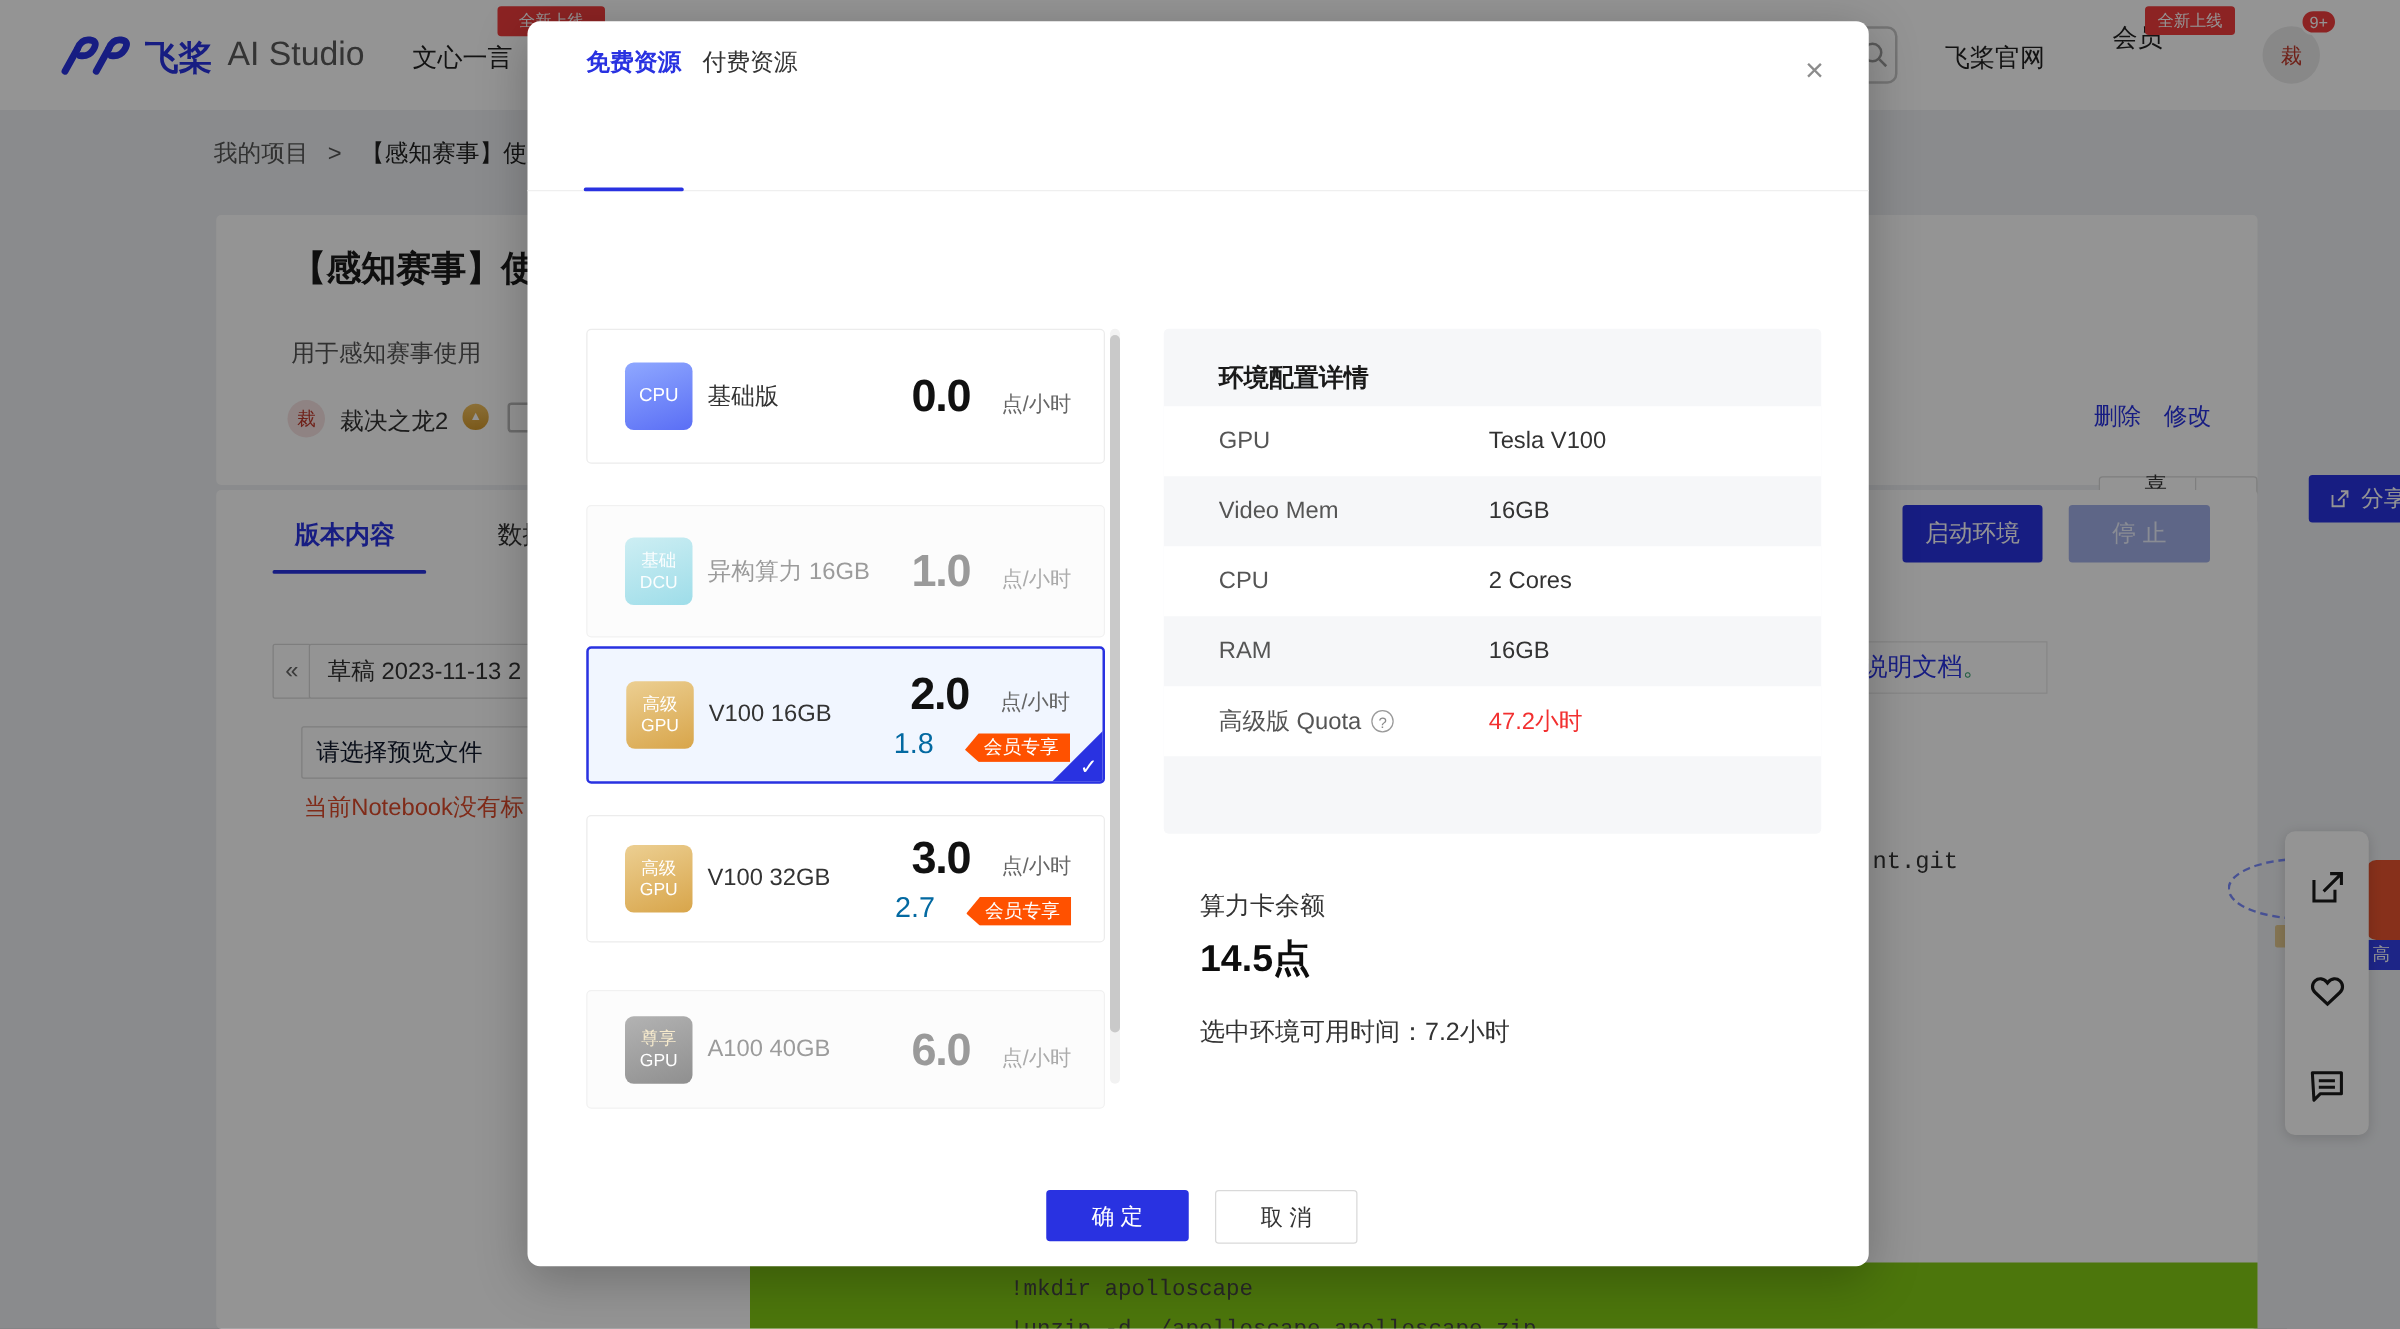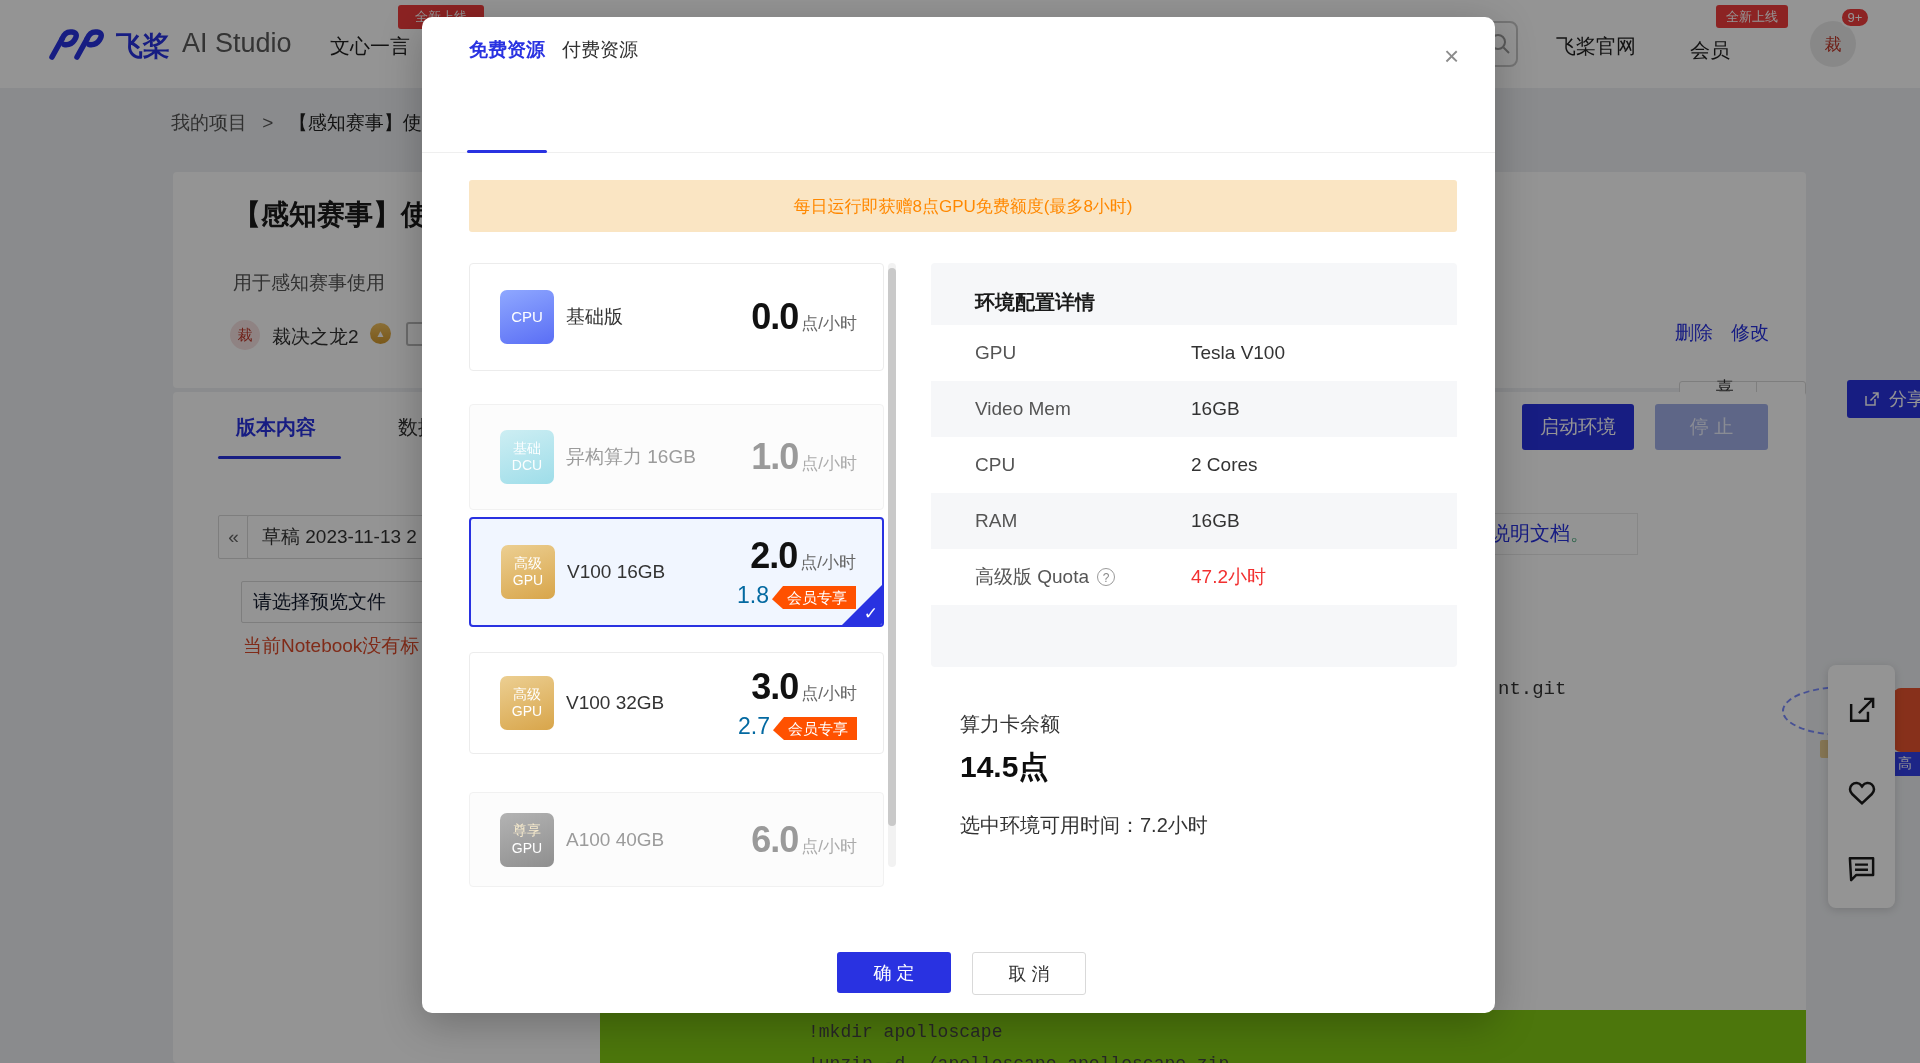--- a/index.html
+++ b/index.html
@@ -48,21 +48,21 @@
   .picon{position:absolute;left:30px;top:50%;transform:translateY(-50%);width:54px;height:54px;border-radius:7px;
          display:flex;flex-direction:column;align-items:center;justify-content:center;color:#fff;font-size:14px;line-height:1.25;font-weight:500;}
   .picon-cpu{background:linear-gradient(160deg,#8fa8ff,#5a6ef5);font-size:15px;}
   .picon-dcu{background:linear-gradient(160deg,#cdeef3,#9edde9);color:rgba(255,255,255,.95);}
   .picon-gold{background:linear-gradient(160deg,#eccf92,#d8a54a);}
   .picon-gray{background:linear-gradient(160deg,#b3b3b3,#8f8f8f);}
   .picon-gray span:first-child{color:#f5e9cc;}
   .pname{position:absolute;left:96px;top:0;height:100%;display:flex;align-items:center;font-size:19px;color:#333;font-weight:500;}
   .plan--disabled .pname{color:#9b9b9b;font-weight:400;}
   .pprice{position:absolute;right:26px;top:50%;transform:translateY(-50%);display:flex;flex-direction:column;align-items:flex-end;gap:5px;}
-  .prow{display:flex;align-items:baseline;gap:3px;}
+  .prow{display:flex;align-items:baseline;gap:25px;}
   .pnum{font-size:36px;font-weight:700;color:#111;letter-spacing:-1px;}
   .punit{font-size:17px;color:#666;}
   .plan--disabled .pnum{color:#9a9a9a;}
   .plan--disabled .punit{color:#ababab;}
   .pmnum{font-size:23px;color:#0369a1;}
   .pbadge{background:#FF5100;color:#fff;font-size:15px;line-height:23px;padding:0 9px 0 15px;
           clip-path:polygon(11px 0,100% 0,100% 100%,11px 100%,0 58%);}
   .corner{position:absolute;right:-2px;bottom:-2px;width:0;height:0;border-left:44px solid transparent;border-bottom:44px solid #2932E1;}
   .corner-check{position:absolute;right:4px;bottom:1px;color:#fff;font-size:17px;font-weight:700;}
   #m-scroll-track{left:466px;top:246px;width:8px;height:604px;background:#f2f2f2;border-radius:4px;}
@@ -105,21 +105,21 @@
     <span class="abs hd-nav" style="left:330px;top:33px;">文心一言</span>
     <span class="abs badge-red" style="left:398px;top:5px;width:86px;height:24px;line-height:24px;">全新上线</span>
     <div class="abs" id="hd-search"></div>
     <span class="abs" style="left:1488px;top:32px;">
       <svg width="24" height="24" viewBox="0 0 24 24">
           <circle cx="10" cy="10" r="7" fill="none" stroke="#9a9a9a" stroke-width="2"></circle>
           <path d="M15.5 15.5 L21 21" stroke="#9a9a9a" stroke-width="2"></path>
         </svg>
     </span>
     <span class="abs hd-nav" style="left:1556px;top:33px;">飞桨官网</span>
-    <span class="abs hd-nav" style="left:1690px;top:37px;">会员</span>
+    <span class="abs hd-nav" style="left:1690px;top:17px;">会员</span>
     <span class="abs badge-red" style="left:1716px;top:5px;width:72px;height:23px;">全新上线</span>
     <div class="abs" id="hd-avatar">
         <span>裁</span>
       </div>
     <span class="abs badge-red" id="hd-avatar-badge">9+</span>
   </div>
 
   <div class="abs" id="crumb">
     <span>我的项目</span>
     <span style="margin:0 10px;">&gt;</span>
@@ -209,23 +209,20 @@
   <div class="abs" id="overlay"></div>
 
   <div class="abs" id="modal">
     <span class="abs" id="m-close">×</span>
 
     <div class="abs" id="m-tabs"></div>
     <span class="abs m-tab" id="m-tab-free">免费资源</span>
     <span class="abs m-tab" id="m-tab-paid">付费资源</span>
     <div class="abs" id="m-tab-underline"></div>
 
-    <div class="abs" id="m-banner">
-        <span>每日运行即获赠8点GPU免费额度(最多8小时)</span>
-      </div>
 
     <div class="abs plan" style="left:47px;top:246px;width:415px;height:108px;">
       <div class="picon picon-cpu">
           <span>CPU</span>
         </div>
       <div class="pname">基础版</div>
       <div class="pprice">
           <div class="prow">
             <span class="pnum">0.0</span>
             <span class="punit">点/小时</span>

